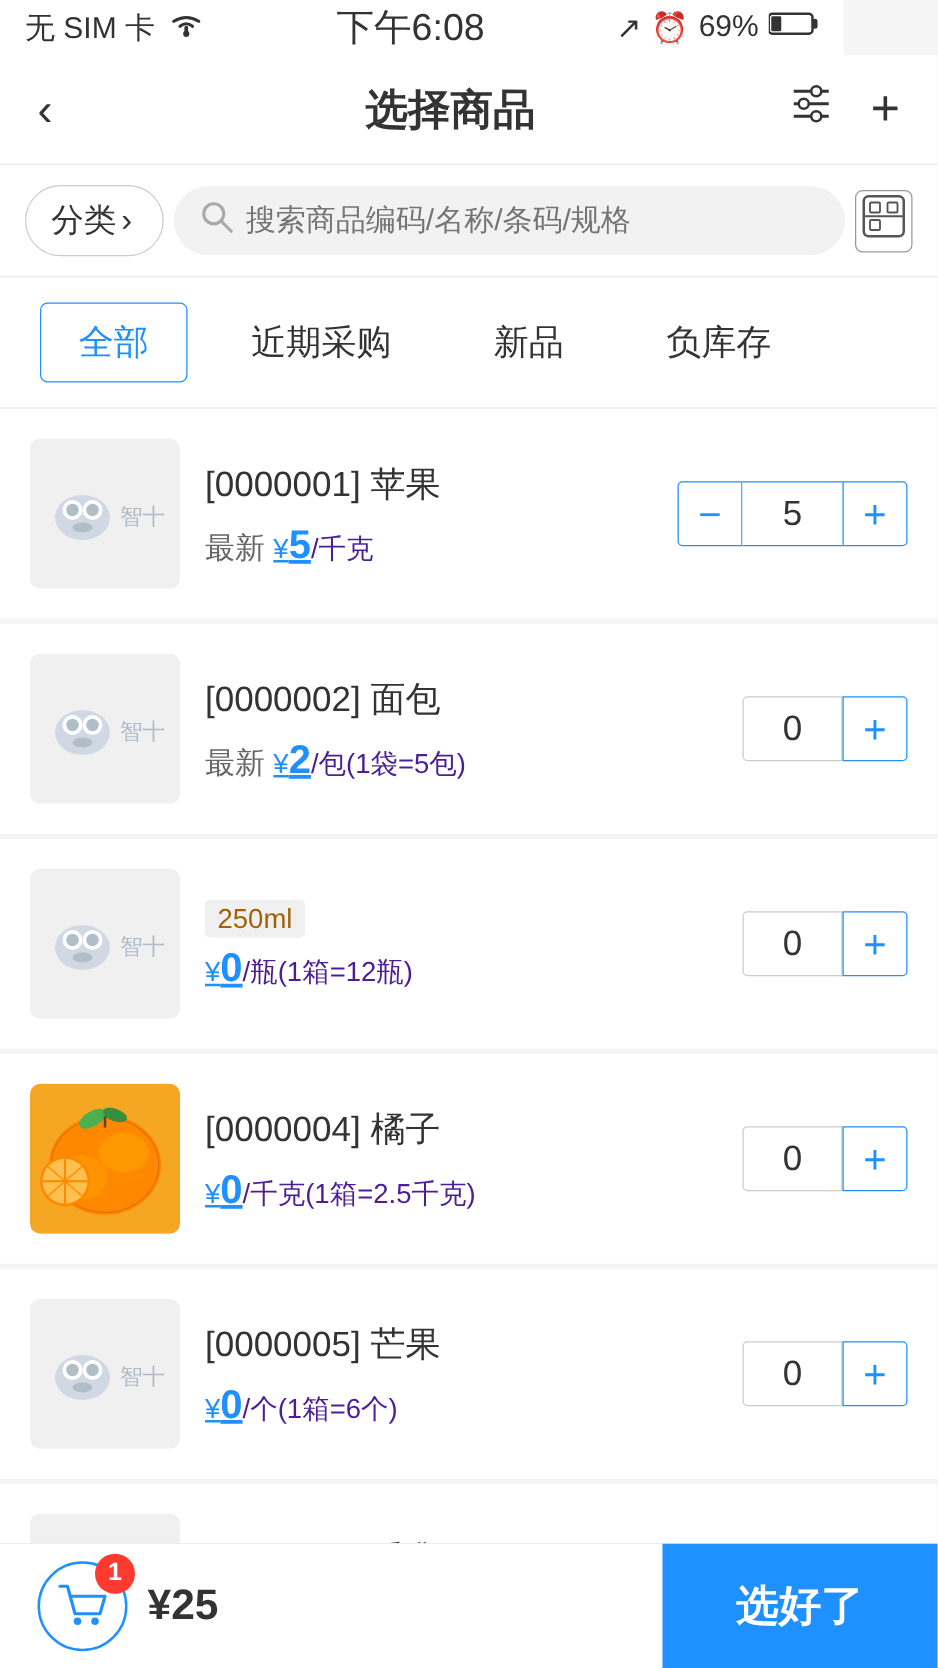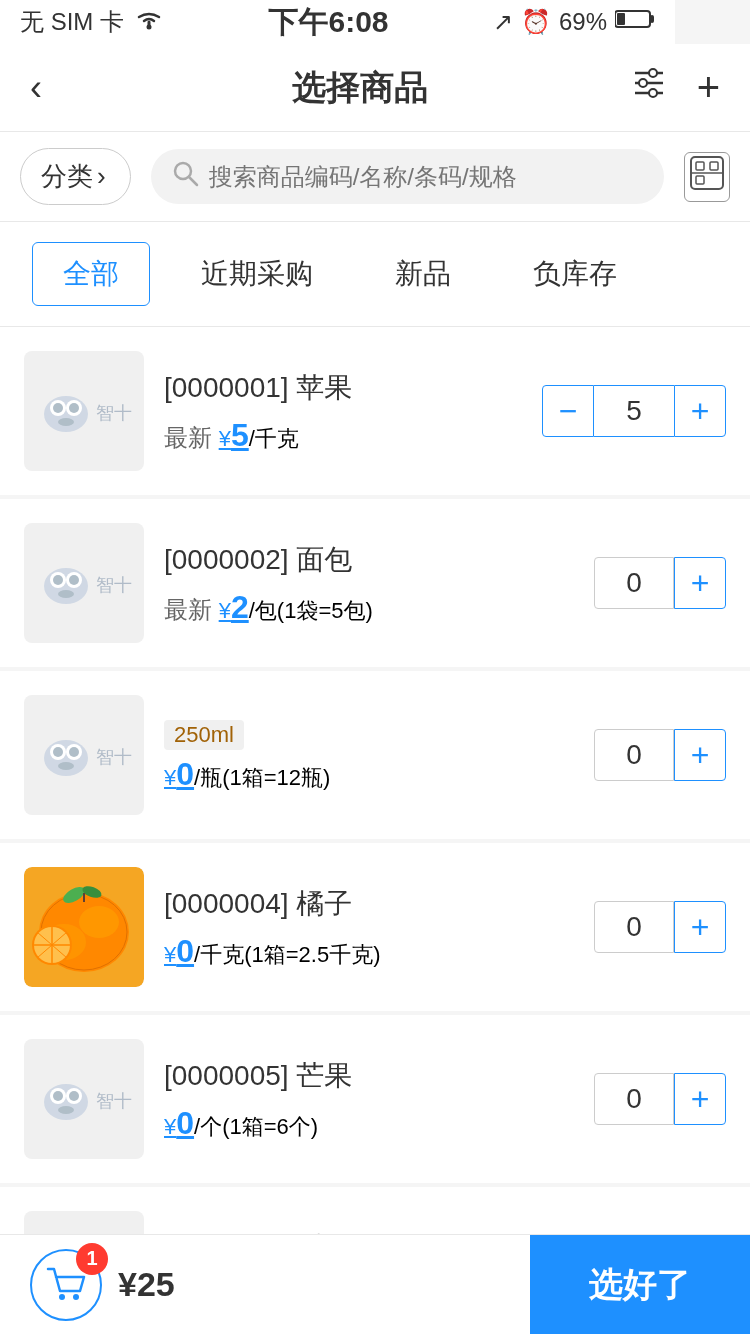--- a/index.html
+++ b/index.html
@@ -19,21 +19,21 @@
       height: 44px;
       background: #fff;
       display: flex;
       align-items: center;
       justify-content: space-between;
       padding: 0 20px;
       font-size: 24px;
       font-weight: 500;
     }
     .status-left { display: flex; align-items: center; gap: 10px; }
-    .status-center { font-size: 30px; font-weight: 700; }
+    .status-center { font-size: 30px; font-weight: 400; }
     .status-right { display: flex; align-items: center; gap: 8px; font-size: 24px; }
 
     
     .nav-bar {
       width: 750px;
       height: 88px;
       background: #fff;
       display: flex;
       align-items: center;
       justify-content: space-between;
@@ -63,21 +63,21 @@
     }
 
     
     .filter-bar {
       width: 750px;
       height: 90px;
       background: #fff;
       display: flex;
       align-items: center;
       padding: 0 20px;
-      gap: 20px;
+      gap: 8px;
       border-bottom: 1px solid #e8e8e8;
     }
     .category-btn {
       display: flex;
       align-items: center;
       border: 1px solid #ccc;
       border-radius: 30px;
       padding: 10px 20px;
       font-size: 26px;
       color: #333;
@@ -202,21 +202,21 @@
       color: #1e90ff;
       font-size: 32px;
       font-weight: 700;
       text-decoration: underline;
     }
     .price-yen {
       color: #1e90ff;
       font-size: 22px;
       text-decoration: underline;
     }
-    .price-unit { color: #000000; font-size: 22px; }
+    .price-unit { color: #4c1d95; font-size: 22px; }
 
     
     .qty-control {
       display: flex;
       align-items: center;
       gap: 0;
       flex-shrink: 0;
     }
     .qty-btn {
       width: 52px;

